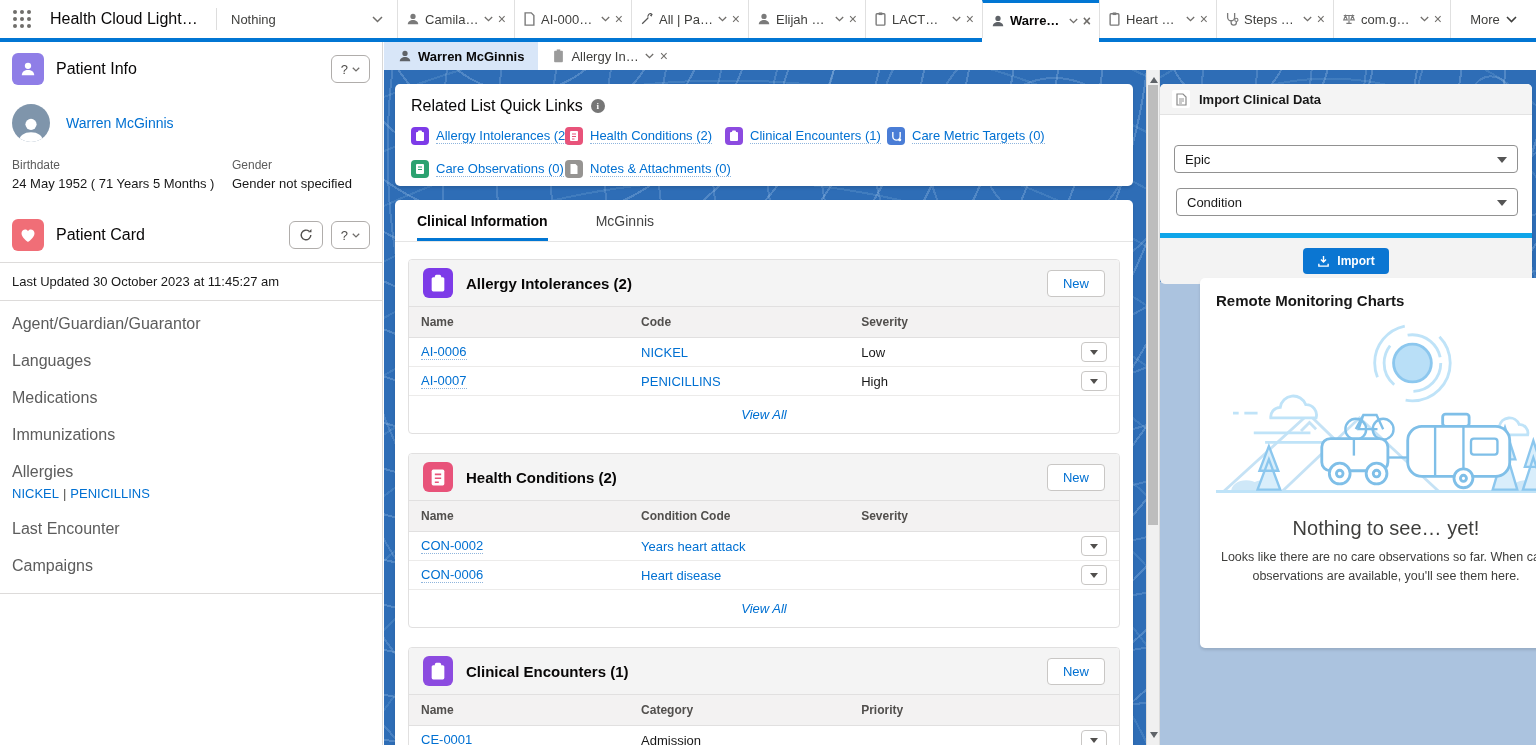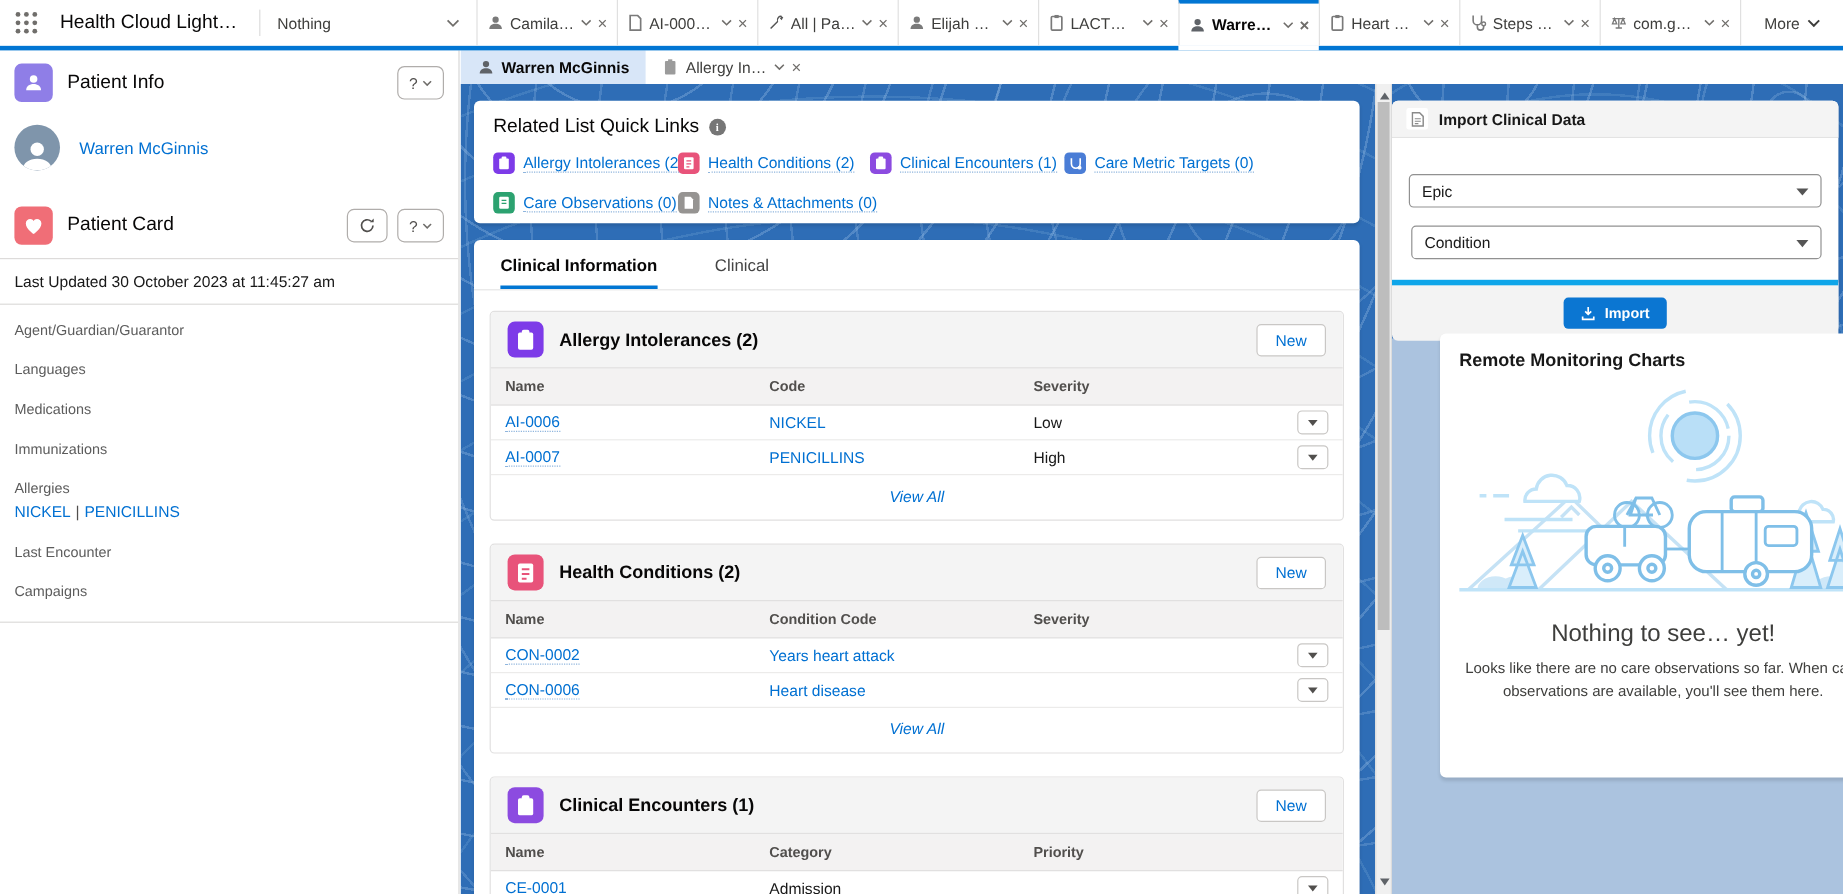--- a/index.html
+++ b/index.html
@@ -34,21 +34,21 @@
   .pi-body{padding:0 12px;}
   .avatar-row{display:flex;align-items:center;margin:8px 0 16px;}
   .avatar{width:38px;height:38px;border-radius:50%;background:#7f95ab;overflow:hidden;display:flex;align-items:flex-end;justify-content:center;flex:0 0 auto;}
   .patient-name{margin-left:16px;font-size:14px;color:#0070d2;text-decoration:none;cursor:pointer;}
   .field-grid{display:grid;grid-template-columns:220px 1fr;margin-bottom:14px;}
   .f-label{font-size:12px;color:#5c5c5c;margin-bottom:4px;}
   .f-value{font-size:13px;color:#181818;}
   .hdiv{border-top:1px solid #dddbda;}
   .last-updated{font-size:13px;color:#181818;padding:11px 12px;}
   .pc-list{padding:14px 12px 16px;border-bottom:1px solid #dddbda;}
-  .pc-item{font-size:12px;color:#5c5c5c;margin-bottom:19px;}
+  .pc-item{font-size:16px;color:#5c5c5c;margin-bottom:19px;}
   .pc-item:last-child{margin-bottom:2px;}
   .allergy-links{font-size:13px;margin:5px 0 19px;}
   .allergy-links a{color:#0070d2;text-decoration:none;cursor:pointer;}
   .sep{color:#514f4d;margin:0 4px;}
   
   .topo{
     background-color:#2e6db6;
     background-image:
       repeating-radial-gradient(circle at 18% -12%, transparent 0 14px, rgba(173,205,238,.28) 14px 16px, transparent 16px 44px),
       repeating-radial-gradient(circle at 88% 12%, transparent 0 18px, rgba(173,205,238,.22) 18px 20px, transparent 20px 54px),
@@ -299,20 +299,30 @@
       <div class="avatar">
         <svg width="30" height="26" viewBox="0 0 16 14">
             <g fill="#fff">
               <circle cx="8" cy="4.5" r="3"></circle>
               <path d="M1.5 14c0-3.4 2.9-5.2 6.5-5.2s6.5 1.8 6.5 5.2z"></path>
             </g>
           </svg>
       </div>
       <a class="patient-name">Warren McGinnis</a>
     </div>
+    <div class="field-grid">
+      <div>
+        <div class="f-label">Birthdate</div>
+        <div class="f-value">24 May 1952 ( 71 Years 5 Months )</div>
+      </div>
+      <div>
+        <div class="f-label">Gender</div>
+        <div class="f-value">Gender not specified</div>
+      </div>
+    </div>
   </div>
 
   <div class="panel-head" style="padding-top:14px;align-items:center;">
     <div class="sq-icon" style="background:#f06e77;">
       <svg width="16" height="15" viewBox="0 0 16 15">
           <path d="M8 14S1.5 9.6 1.5 5.2C1.5 2.9 3.3 1.5 5.2 1.5 6.5 1.5 7.5 2.2 8 3.2c.5-1 1.5-1.7 2.8-1.7 1.9 0 3.7 1.4 3.7 3.7C14.5 9.6 8 14 8 14z" fill="#fff"></path>
         </svg>
     </div>
     <div class="panel-title">Patient Card</div>
     <button class="ghost-btn" style="margin-right:8px;">
@@ -406,21 +416,21 @@
             </svg>
           </span>
         <a class="ql-link">Notes &amp; Attachments (0)</a>
       </div>
     </div>
   </div>
 
   <div class="card clin-card">
     <div class="ctabs">
       <div class="ctab active">Clinical Information</div>
-      <div class="ctab">Clinical</div>
+      <div class="ctab">McGinnis</div>
     </div>
 
     <div class="sec">
       <div class="sec-head">
         <span class="sec-ic" style="background:#7d3be8;">
             <svg width="16" height="19" viewBox="0 0 10 12">
               <rect x="1" y="2" width="8" height="9" rx="1" fill="#fff"></rect>
               <rect x="3" y="0.5" width="4" height="3" rx="1" fill="#fff"></rect>
             </svg>
           </span>

